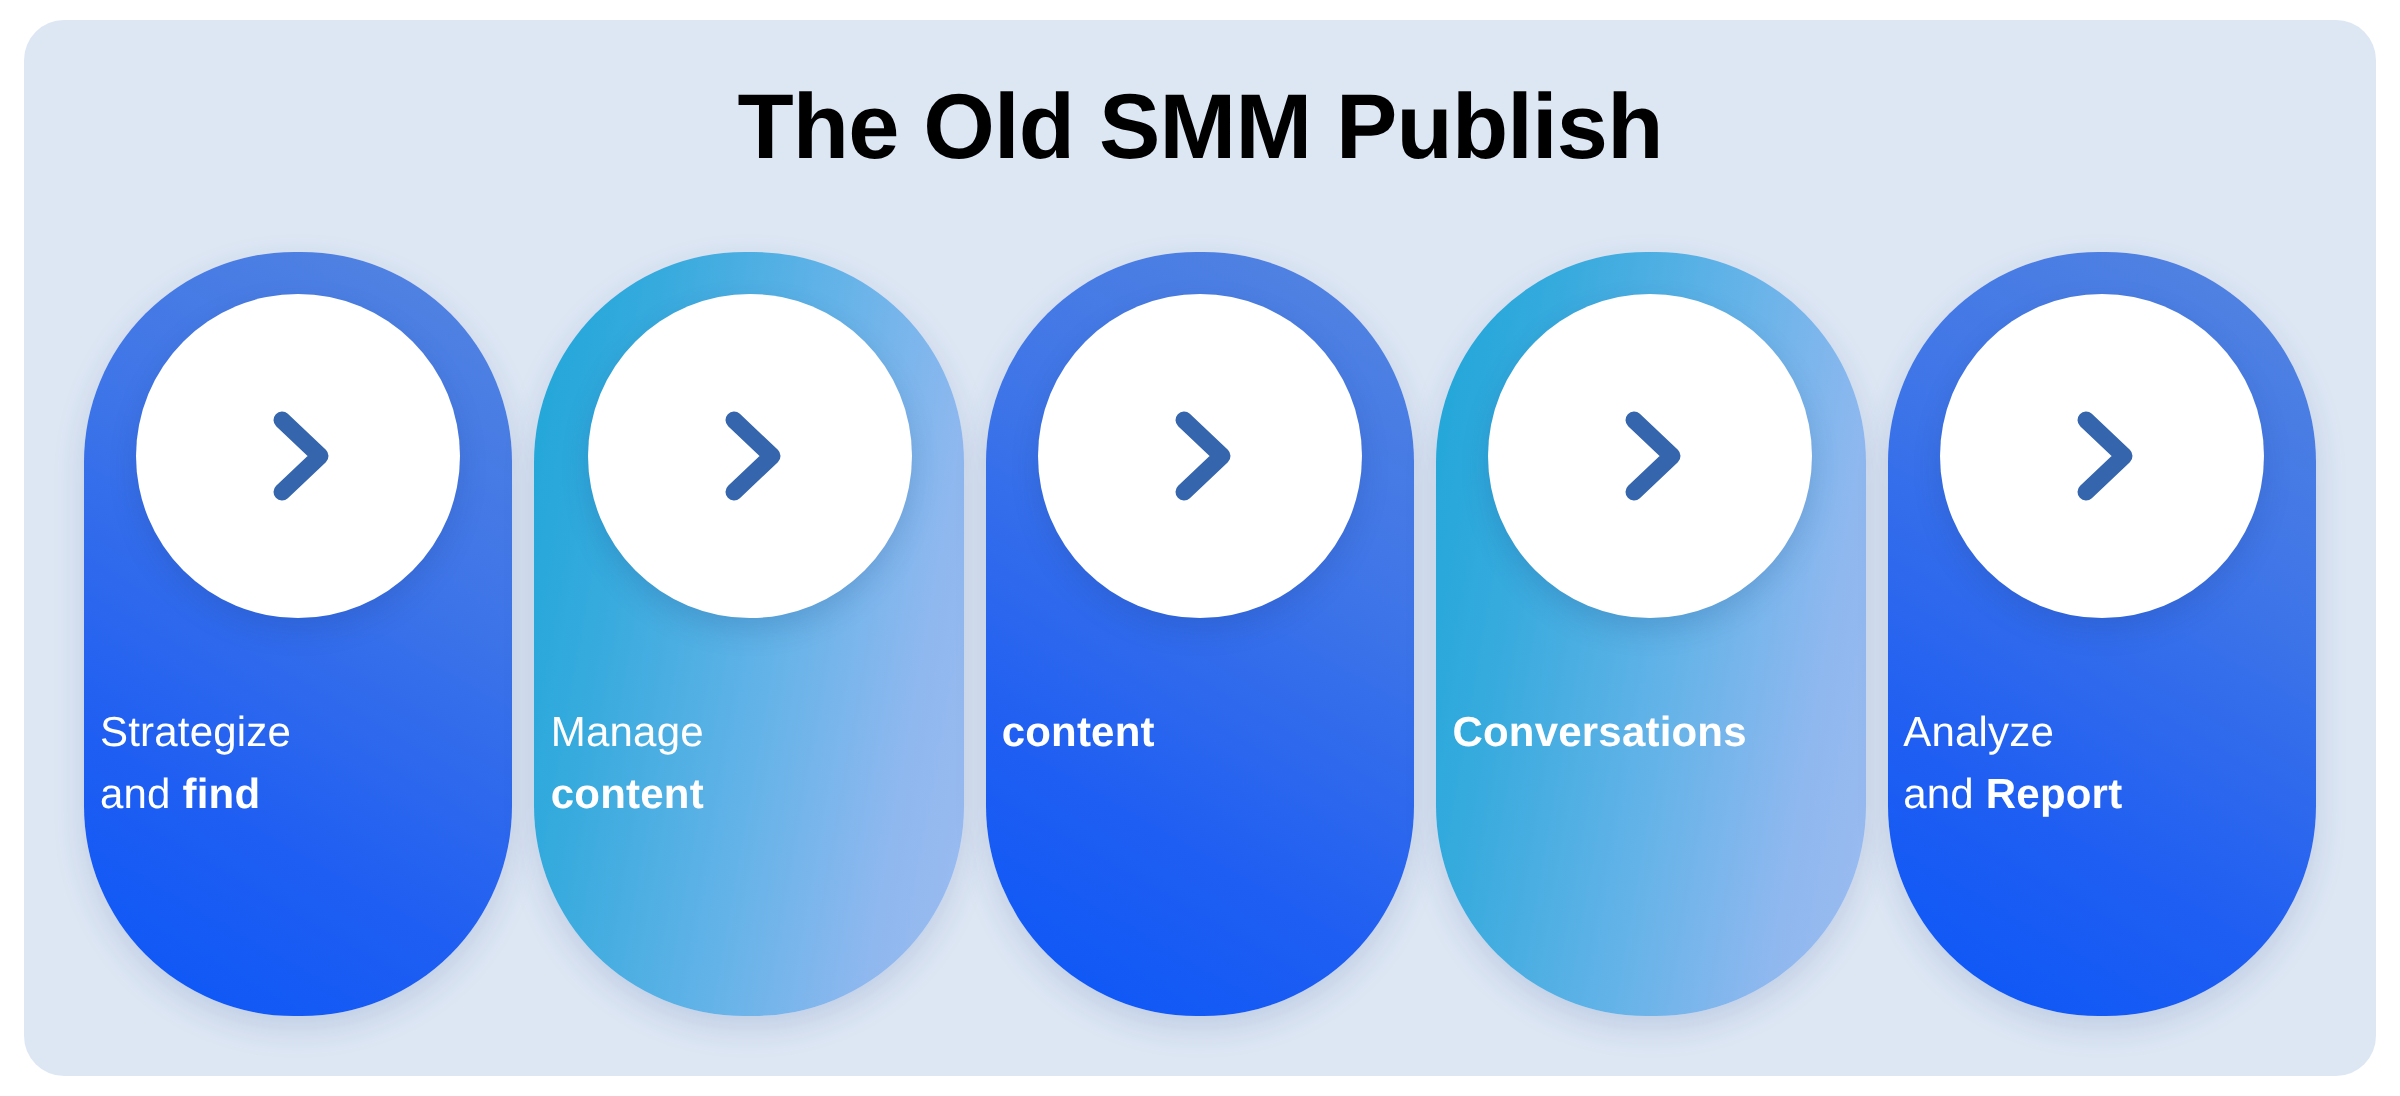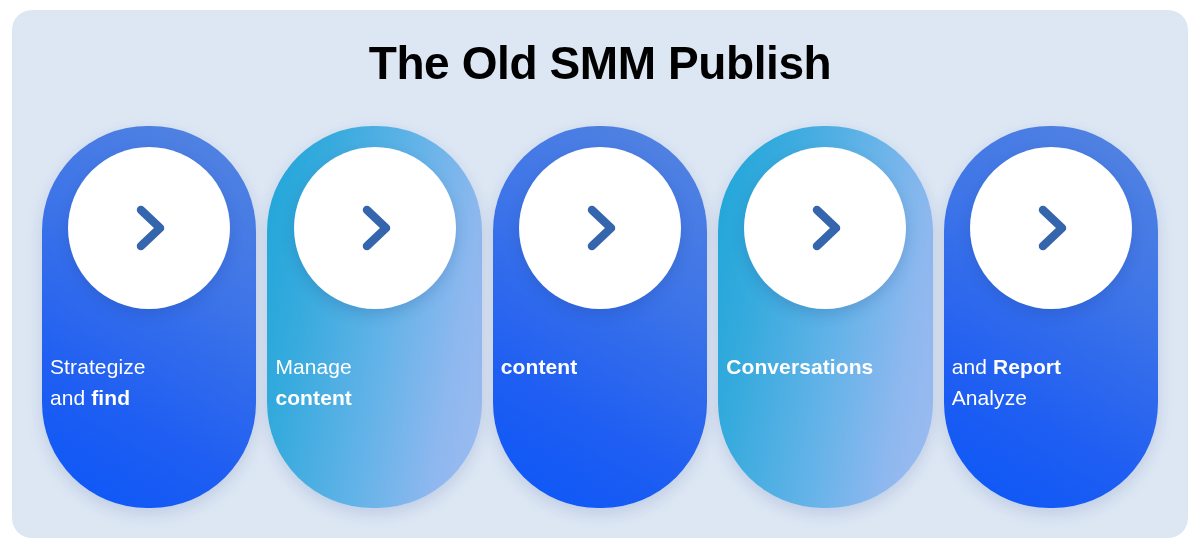--- a/index.html
+++ b/index.html
@@ -187,20 +187,20 @@
         </div>
         <div class="step-card grad-blue">
           <div class="icon-circle">
             <span>
               <svg class="chevron-icon" viewBox="0 0 62 62" aria-hidden="true">
                 <path d="M23 13 L42 31 L23 49"></path>
               </svg>
             </span>
           </div>
           <div class="step-label">
+            <span class="ln">Analyze</span>
             <span class="ln"><span>and </span><span class="strong">Report</span></span>
-            <span class="ln">Analyze</span>
           </div>
         </div>
       </div>
 
   </div>
 </div>
 
 </body></html>

